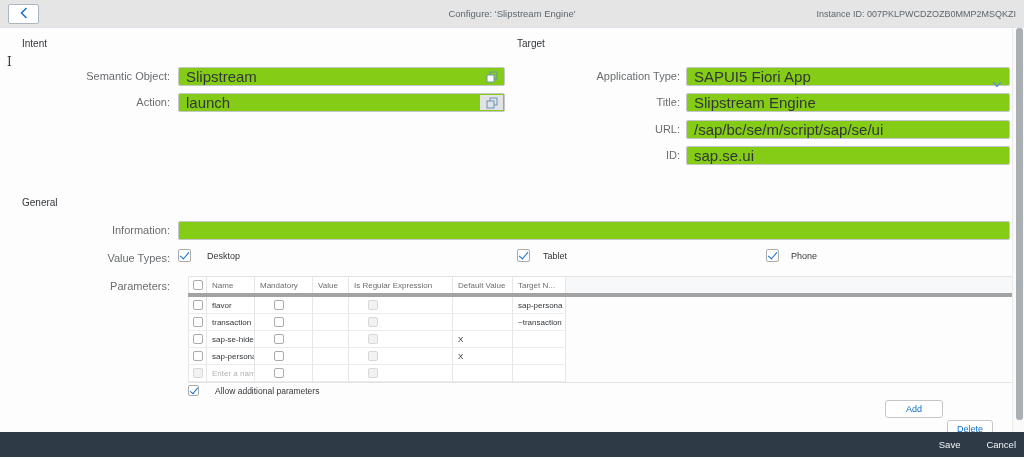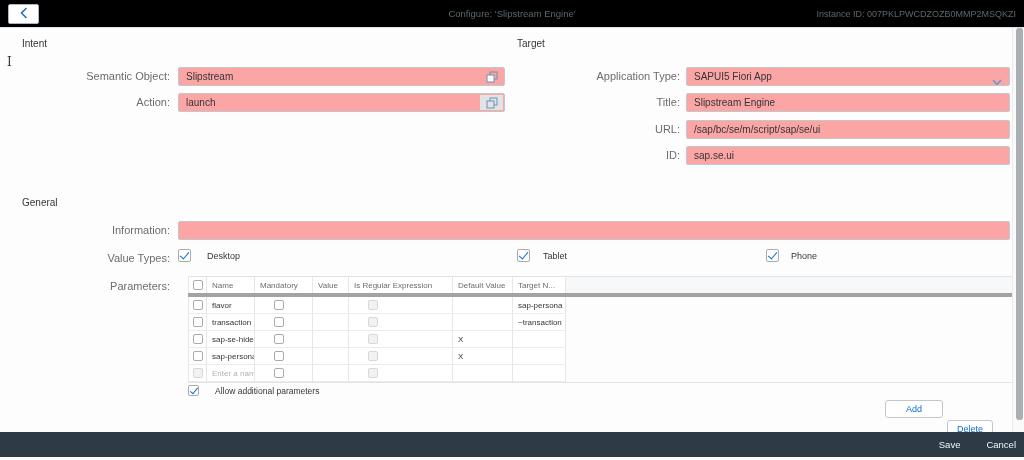--- a/index.html
+++ b/index.html
@@ -2,41 +2,41 @@
 <html><head>
 <meta charset="utf-8">
 <style>
   * { margin:0; padding:0; box-sizing:border-box; }
   html,body { background:#ffffff; }
   body { font-family:"Liberation Sans", sans-serif; color:#32363a; }
   .page { position:relative; width:1024px; height:460px; background:#fdfdfd; overflow:hidden; }
 
   
   .topbar { position:absolute; left:0; top:0; width:1024px; height:28px;
-            background:#000000; border-bottom:1px solid #dde3ea; }
+            background:#e5e5e5; border-bottom:1px solid #dde3ea; }
   .back-btn { position:absolute; left:8px; top:4px; width:31px; height:20px;
               background:#ffffff; border:1px solid #a9b7c4; border-radius:2px;
               display:flex; align-items:center; justify-content:center; cursor:pointer; }
   .topbar-title { position:absolute; left:0; top:0; width:1024px; height:28px;
                   line-height:28px; text-align:center; font-size:9.5px; color:#5d676e; }
   .instance-id { position:absolute; right:8px; top:0; height:36px; line-height:28px;
                  font-size:9px; color:#5d676e; }
 
   
   .section-title { position:absolute; font-size:10px; color:#32363a; }
   .t-intent  { left:22px;  top:38px; }
   .t-target  { left:517px; top:38px; }
   .t-general { left:22px;  top:197px; }
 
   .flabel { position:absolute; font-size:11px; color:#6a6d70; text-align:right; height:19px; line-height:19px; }
   .lab-left  { left:0;     width:170px; }
   .lab-right { left:510px; width:170px; }
 
-  .field { position:absolute; height:19px; background:#fca5a5; border:1px solid #c4c7ca;
-           border-radius:2px; font-size:10px; line-height:17px; }
+  .field { position:absolute; height:19px; background:#84cc16; border:1px solid #c4c7ca;
+           border-radius:2px; font-size:15px; line-height:17px; }
   .field .fval { position:absolute; left:7px; top:0; right:24px; white-space:nowrap; overflow:hidden; }
   .fld-left  { left:178px; width:327px; }
   .fld-right { left:686px; width:324px; }
   .vh-btn { position:absolute; right:1px; top:1px; bottom:1px; width:23px;
             display:flex; align-items:center; justify-content:center; cursor:pointer; }
   .vh-grey { background:#e2e3e4; }
   .sel-arrow { position:absolute; right:7px; top:6px; }
 
   
   .cb { background:#fff; border:1px solid #ababab; border-radius:2px; position:relative; cursor:pointer; }

